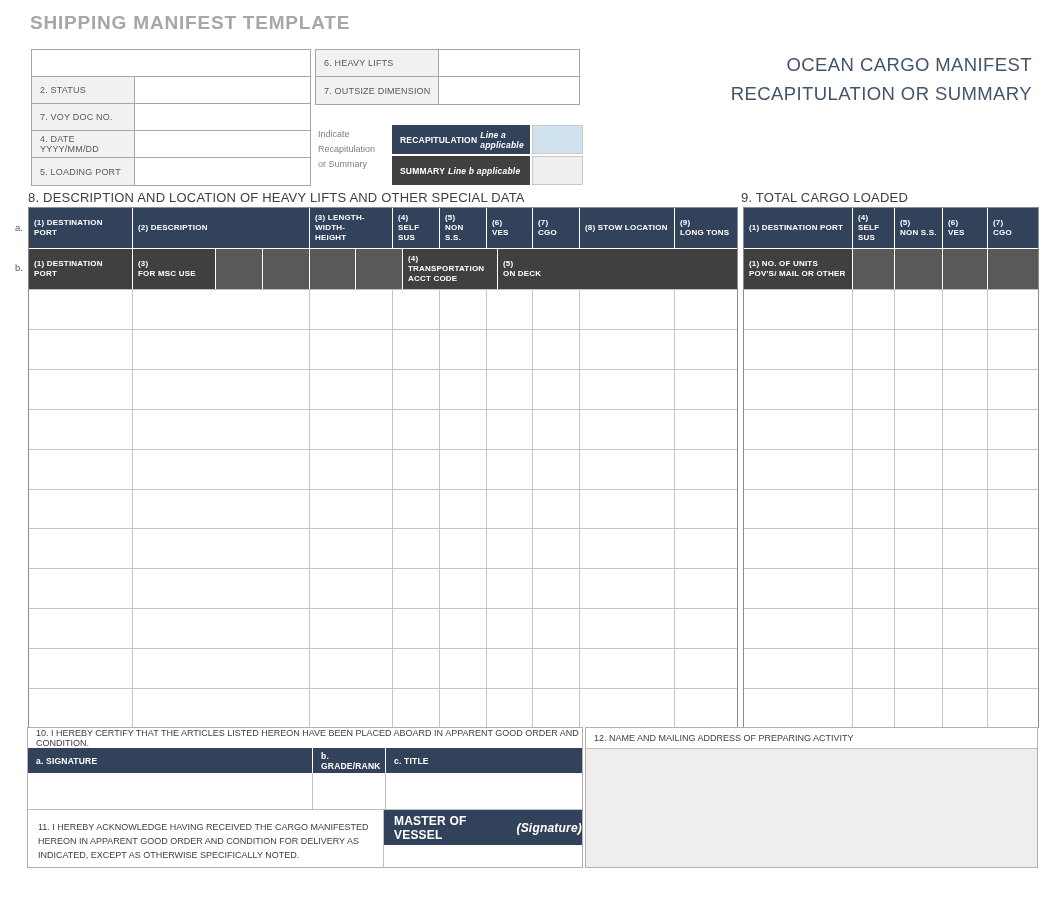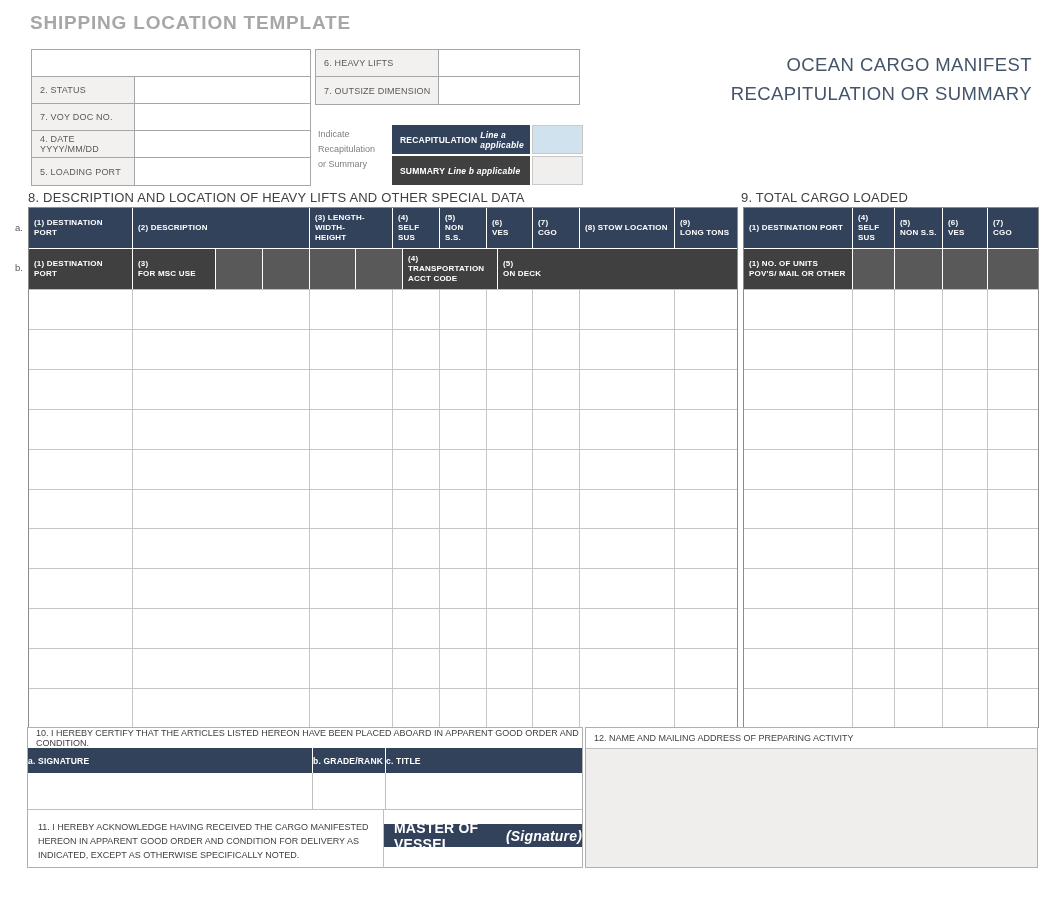--- a/index.html
+++ b/index.html
@@ -62,42 +62,42 @@
   .trow:last-child{border-bottom:none;}
   .tcell{box-sizing:border-box;border-right:1px solid #c6c6c6;background:#fff;}
   .tcell:last-child{border-right:none;}
 
   .gutter{font-size:9.5px;color:#595959;}
 
   
   .cert{border:1px solid #b0b0b0;background:#fff;}
   .stmt{font-size:9px;color:#404040;display:flex;align-items:center;padding-left:8px;box-sizing:border-box;}
   .sig-header{display:flex;height:25px;background:#33425b;}
-  .sig-hcell{box-sizing:border-box;display:flex;align-items:center;padding-left:0;
+  .sig-hcell{box-sizing:border-box;display:flex;align-items:center;padding-left:8px;
              color:#fff;font-size:8.5px;font-weight:bold;border-right:1px solid #fff;letter-spacing:.2px;}
   .sig-hcell:last-child{border-right:none;}
   .sig-empty{display:flex;height:36px;border-bottom:1px solid #bfbfbf;}
   .sig-ecell{box-sizing:border-box;border-right:1px solid #bfbfbf;}
   .sig-ecell:last-child{border-right:none;}
   .ack{display:flex;height:58px;}
   .ack-text{width:356px;box-sizing:border-box;border-right:1px solid #bfbfbf;
             padding:10px 10px 0 10px;font-size:9px;line-height:14px;color:#404040;}
   .master-col{flex:1;display:flex;flex-direction:column;}
-  .master-bar{height:23px;margin-top:14px;background:#33425b;display:flex;align-items:center;
-              padding-left:10px;color:#fff;font-size:14px;font-weight:bold;letter-spacing:.2px;}
+  .master-bar{height:35px;margin-top:0;background:#33425b;display:flex;align-items:center;
+              padding-left:10px;color:#fff;font-size:12px;font-weight:bold;letter-spacing:.2px;}
   .master-bar .qual{font-style:italic;margin-left:3px;}
   .prep{border:1px solid #b0b0b0;background:#fff;display:flex;flex-direction:column;}
   .prep-body{flex:1;background:#efeeec;border-top:1px solid #bfbfbf;}
 </style>
 </head>
 <body>
 
 <div class="page">
 
-  <div class="abs doc-title">SHIPPING LOCATION TEMPLATE</div>
+  <div class="abs doc-title">SHIPPING MANIFEST TEMPLATE</div>
 
   <div class="abs heading">
     <div>OCEAN CARGO MANIFEST</div>
     <div>RECAPITULATION OR SUMMARY</div>
   </div>
 
   <div class="abs form" style="left:31px;top:49px;width:280px;">
     <div class="form-row" style="height:27px;">
       <div class="form-label" style="width:103px;margin-top:35px;">1. VESSEL NAME</div>
       <div class="form-value"></div>

